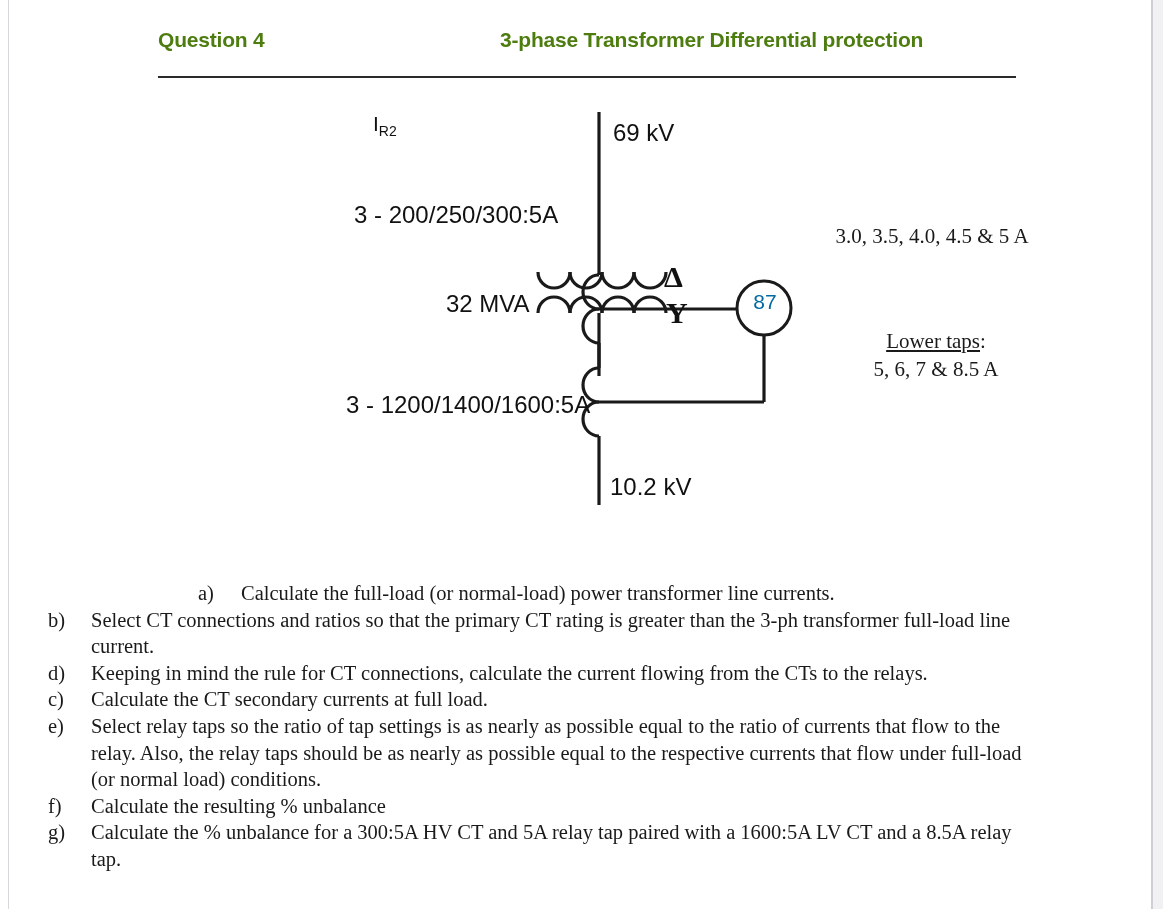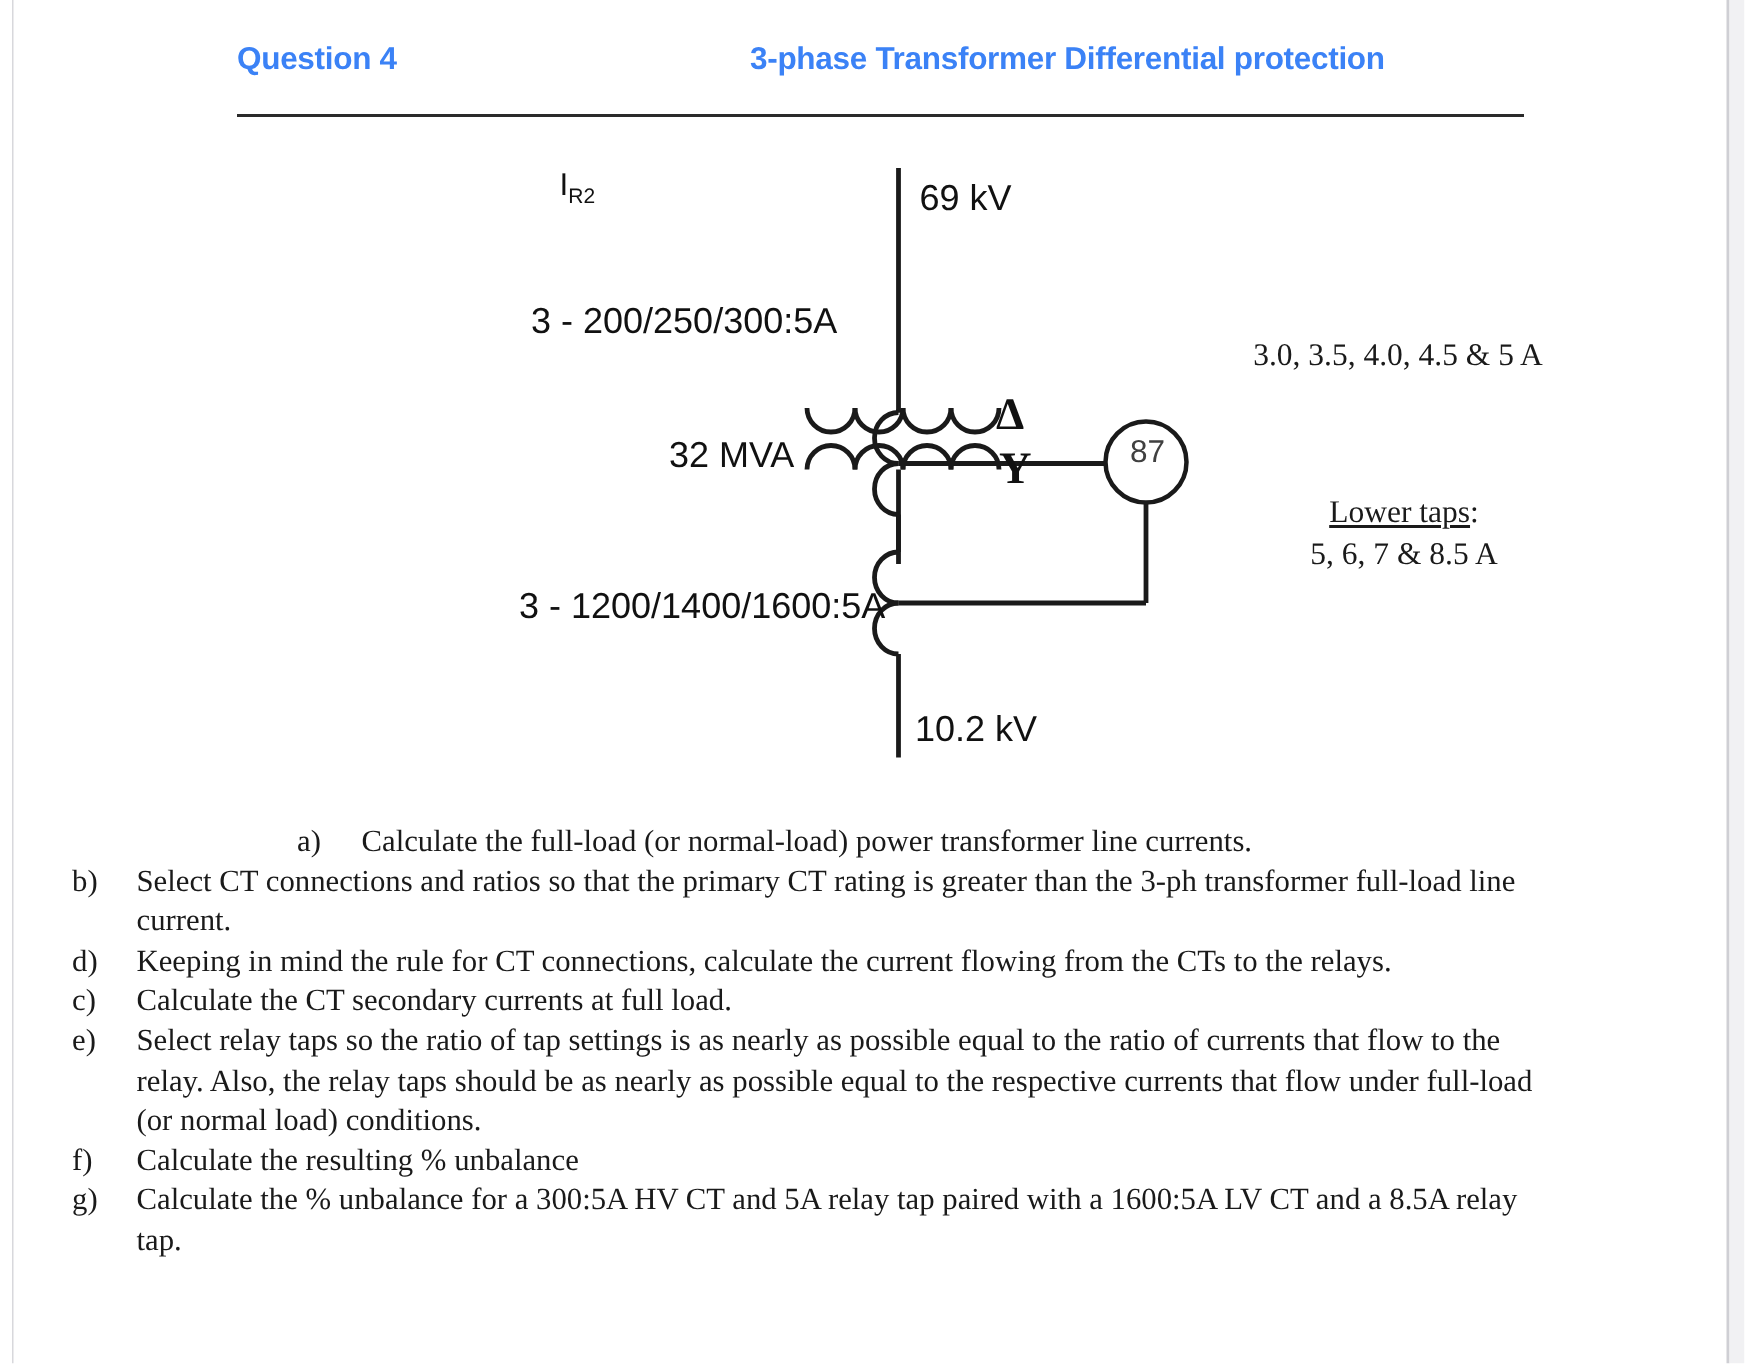--- a/index.html
+++ b/index.html
@@ -43,21 +43,21 @@
     left: 0; top: 26px;
     width: 1151px;
     height: 36px;
   }
   .hdr-text {
     position: absolute;
     font-family: "Liberation Sans", sans-serif;
     font-weight: bold;
     font-size: 21px;
     letter-spacing: -0.2px;
-    color: #3b82f6;
+    color: #4d7c0f;
     white-space: nowrap;
   }
   #question-label { left: 158px; top: 2px; }
   #page-title     { left: 500px; top: 2px; }
 
   #header-rule {
     position: absolute;
     left: 158px; top: 76px;
     width: 858px; height: 0;
     border-top: 2px solid #2a2a2a;
@@ -97,21 +97,21 @@
   #label-delta { left: 648px; top: 165px; }
   #label-wye   { left: 650px; top: 201px; }
 
   #label-87 {
     position: absolute;
     left: 733px; top: 195px;
     width: 32px;
     text-align: center;
     font-family: "Liberation Sans", sans-serif;
     font-size: 21px;
-    color: #404040;
+    color: #0369a1;
   }
 
   .taps-block {
     position: absolute;
     text-align: center;
     font-family: "Liberation Serif", serif;
     font-size: 21px;
     line-height: 1.33;
     color: #1a1a1a;
     white-space: nowrap;
@@ -132,20 +132,21 @@
     font-size: 20.5px;
     line-height: 26.6px;
     color: #1a1a1a;
     padding-left: 91px;
     padding-right: 128px;
     text-indent: -43px;
     margin: 0;
   }
   .q-item.indented {
     padding-left: 241px;
+    margin-top: 32px;
   }
   .q-marker {
     display: inline-block;
     width: 43px;
     text-indent: 0;
   }
 </style>
 </head>
 <body>
 

